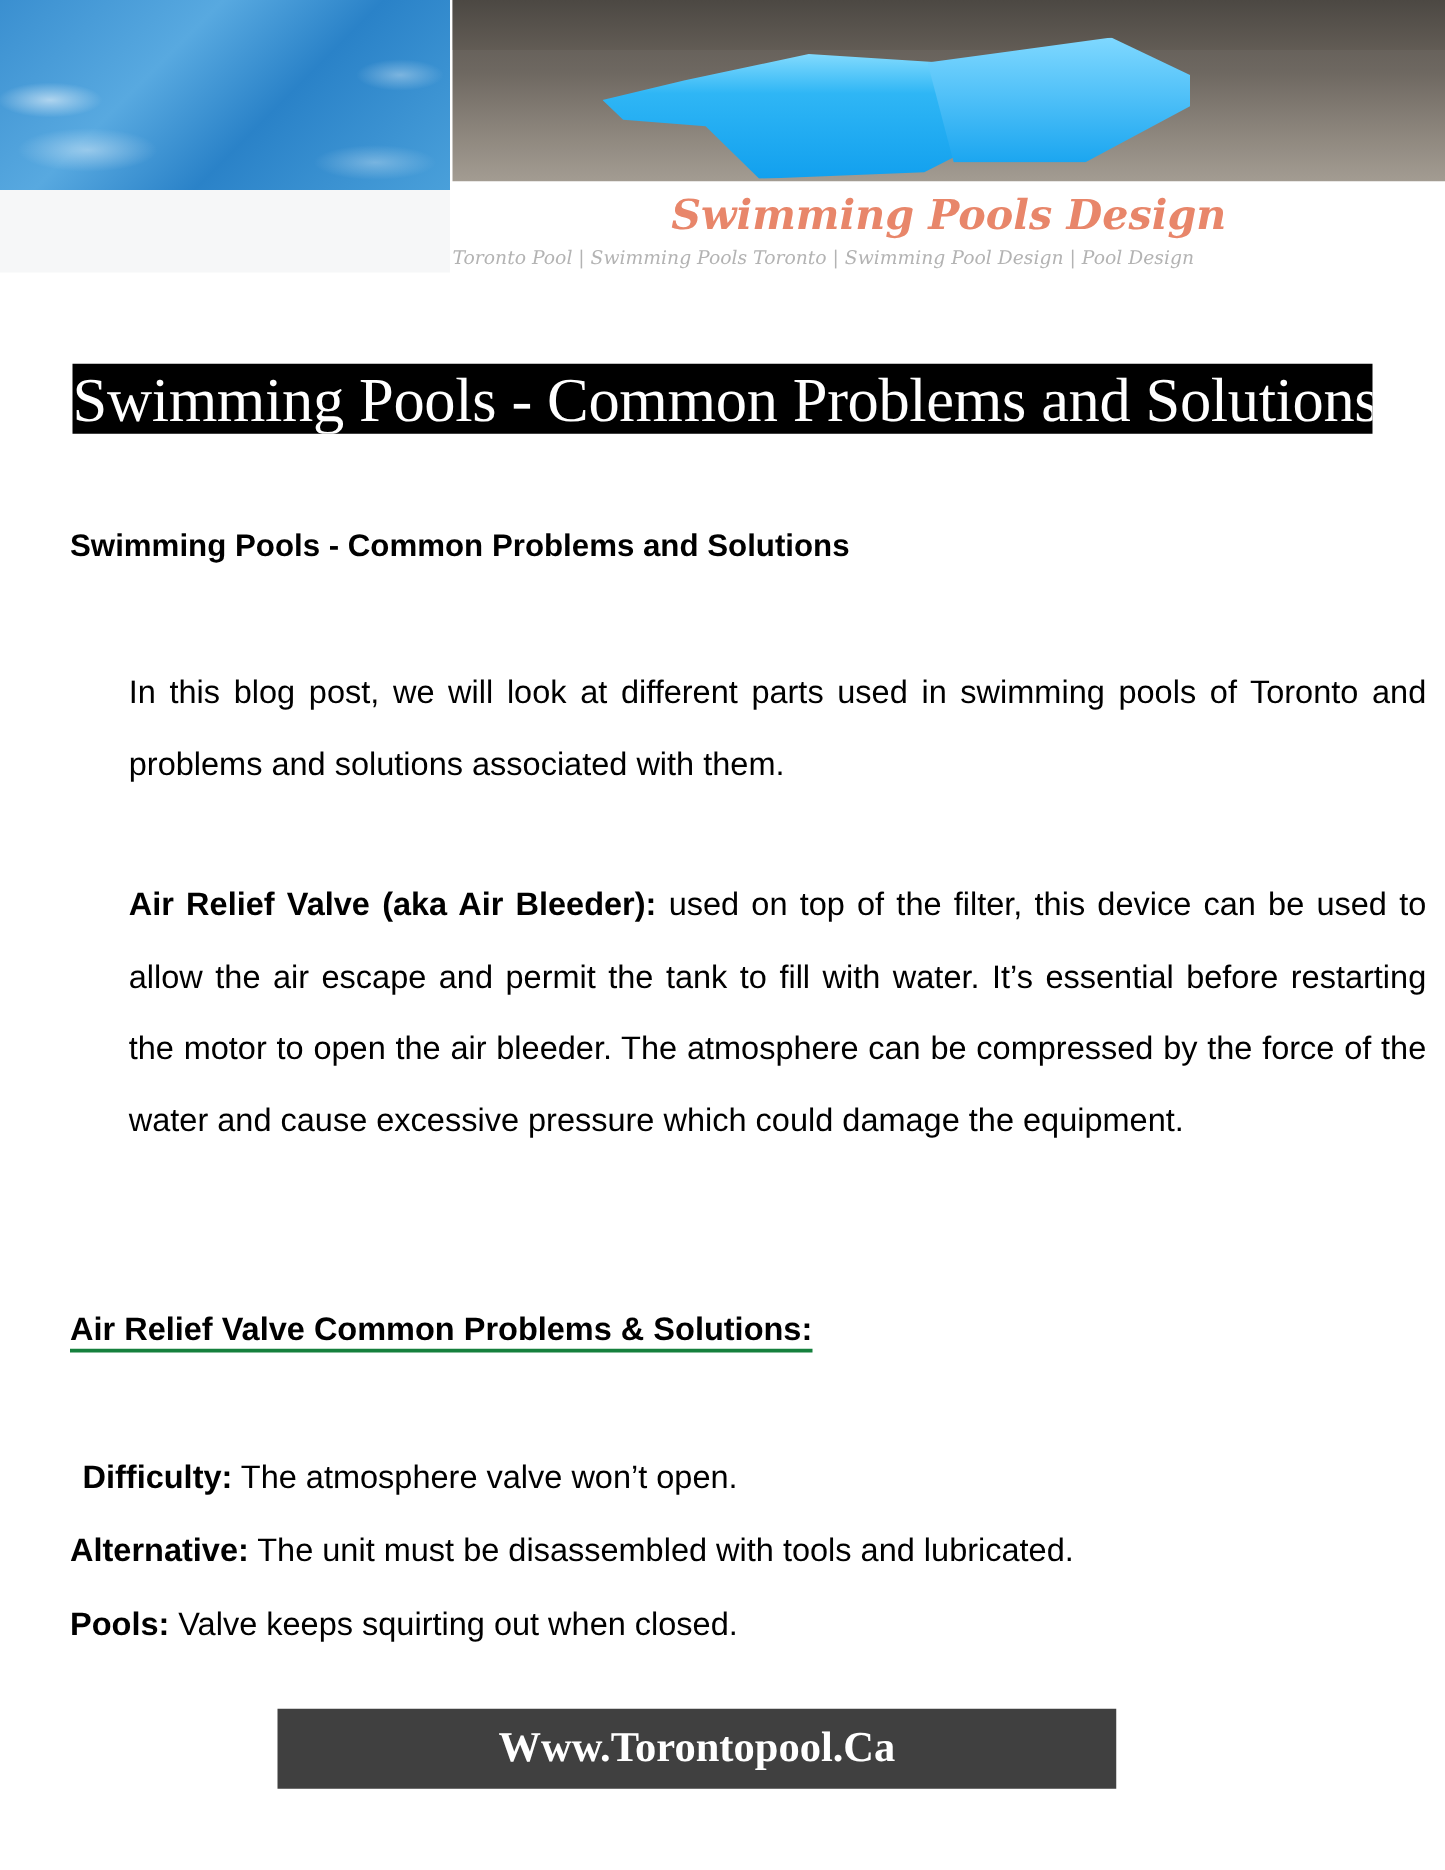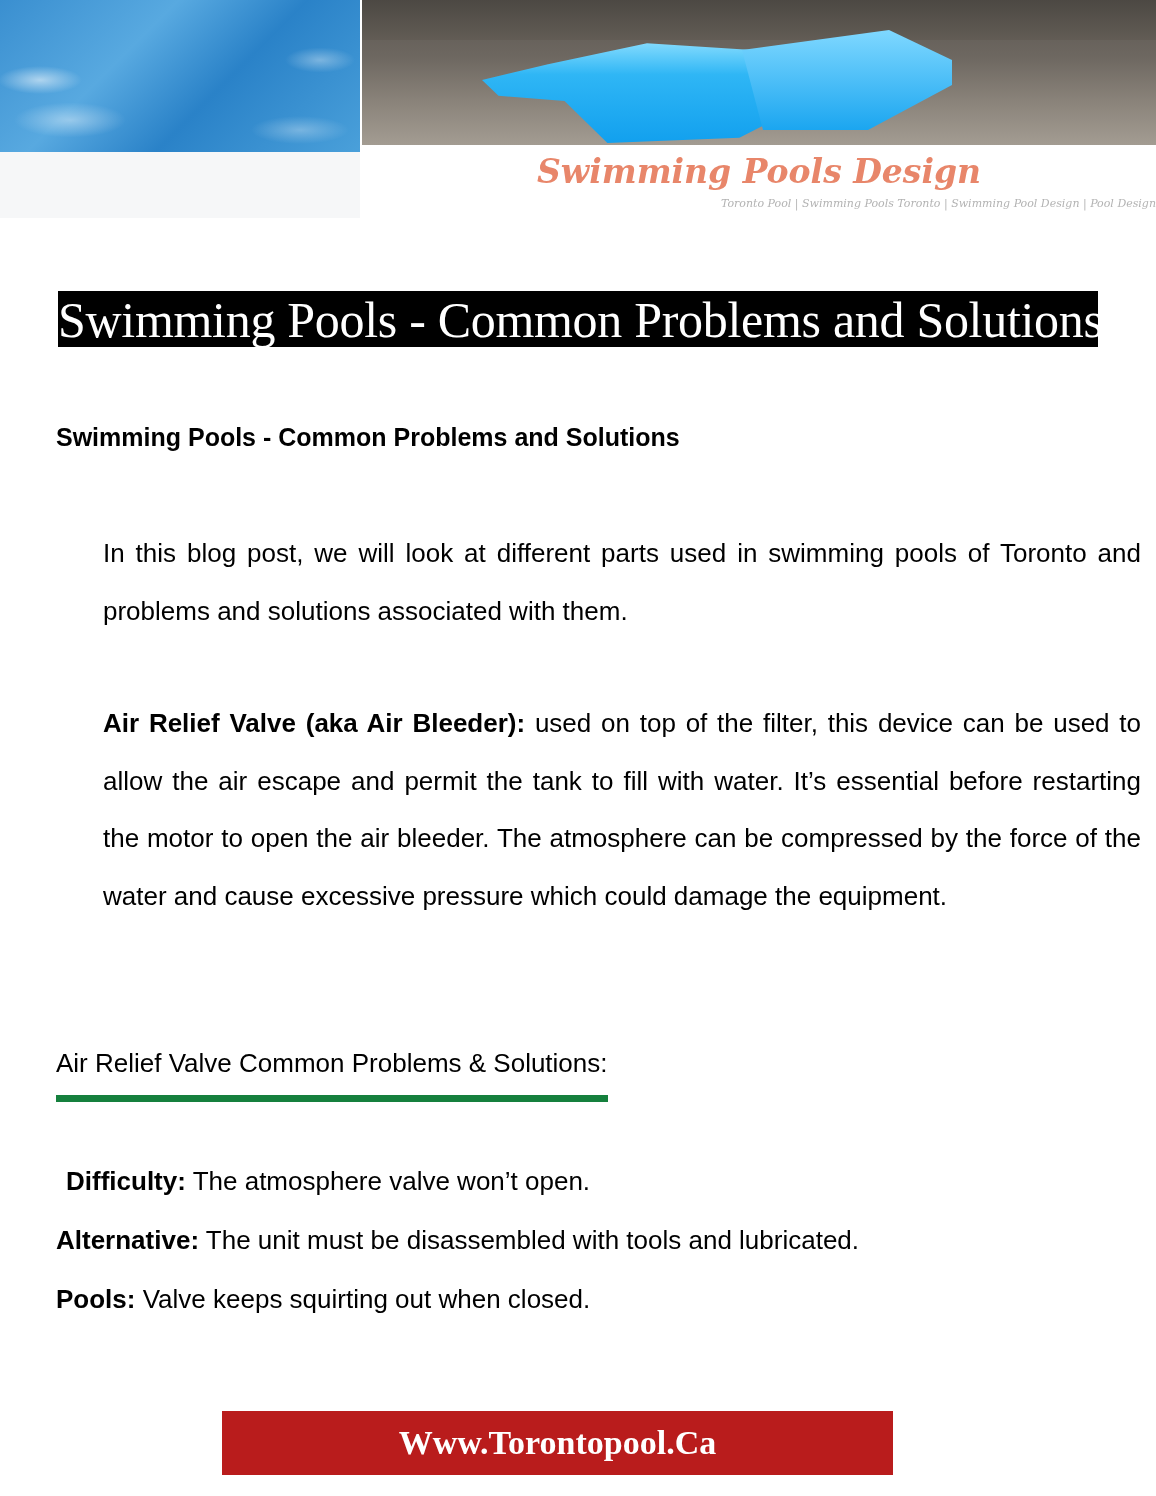--- a/index.html
+++ b/index.html
@@ -19,33 +19,33 @@
   .logo-name .b{color:#3b9ad9;}
   .logo-sub{position:absolute;left:6px;top:76px;font-size:6.5px;color:#aaa;letter-spacing:1.2px;white-space:nowrap;border-top:1px solid #3b9ad9;padding-top:1px;}
   .header-right{position:absolute;left:362px;top:0;width:794px;height:145px;overflow:hidden;
     background:linear-gradient(180deg,#5a5550 0%,#6e6861 40%,#8a837a 70%,#a39c92 100%);}
   .pool{position:absolute;left:120px;top:38px;width:330px;height:105px;background:linear-gradient(180deg,#8fe0ff 0%,#2fb6f5 35%,#12a0ee 100%);
     clip-path:polygon(0 40%,20% 25%,50% 5%,100% 15%,100% 60%,78% 95%,38% 100%,25% 60%,5% 55%);}
   .pool2{position:absolute;left:380px;top:30px;width:210px;height:100px;background:linear-gradient(180deg,#7fd8ff 0%,#1ba6f0 100%);
     clip-path:polygon(0 20%,70% 0,100% 30%,100% 55%,60% 100%,10% 100%);}
   .deck{position:absolute;left:0;top:0;width:100%;height:40px;background:linear-gradient(180deg,#4c4843,#625c55);}
   .site-title{position:absolute;left:362px;top:152px;width:794px;text-align:center;font-family:"DejaVu Serif",serif;font-style:italic;font-weight:bold;font-size:33px;color:#e8866a;}
-  .site-tagline{position:absolute;left:362px;top:197px;width:794px;text-align:right;font-family:"DejaVu Serif",serif;font-style:italic;font-size:11px;color:#b3b3b3;}
+  .site-tagline{position:absolute;left:362px;top:197px;width:794px;text-align:left;font-family:"DejaVu Serif",serif;font-style:italic;font-size:15px;color:#b3b3b3;}
   .title-bar{position:absolute;left:58px;top:291px;width:1040px;height:56px;background:#000;color:#fff;font-family:"Liberation Serif",serif;font-size:50px;line-height:58px;white-space:nowrap;overflow:hidden;letter-spacing:-0.3px;}
   .sub-heading{position:absolute;left:56px;top:423px;font-weight:bold;font-size:25px;}
   .para{position:absolute;left:56px;width:1038px;font-size:26px;line-height:57.5px;text-align:justify;margin-left:47px;}
   .p1{top:525px;}
   .p2{top:695px;}
-  .section-heading{position:absolute;left:56px;top:1048px;font-weight:normal;font-size:26px;border-bottom:7px solid #15803d;padding-bottom:16px;}
+  .section-heading{position:absolute;left:56px;top:1048px;font-weight:bold;font-size:26px;border-bottom:3px solid #15803d;padding-bottom:0;}
   .qa{position:absolute;left:56px;font-size:26px;white-space:nowrap;}
   .qa b{font-weight:bold;}
   .q1{top:1166px;margin-left:10px;}
   .q2{top:1225px;}
   .q3{top:1284px;}
-  .footer-box{position:absolute;left:222px;top:1367px;width:671px;height:64px;background:#b91c1c;color:#fff;text-align:center;font-family:"Liberation Serif",serif;font-weight:bold;font-size:34px;line-height:64px;margin-top:44px;}
+  .footer-box{position:absolute;left:222px;top:1367px;width:671px;height:64px;background:#404040;color:#fff;text-align:center;font-family:"Liberation Serif",serif;font-weight:bold;font-size:34px;line-height:64px;}
 </style>
 </head>
 <body>
 
 <div class="header-left">
   <div class="water"></div>
 </div>
 
 <div class="header-right">
   <div class="deck"></div>

